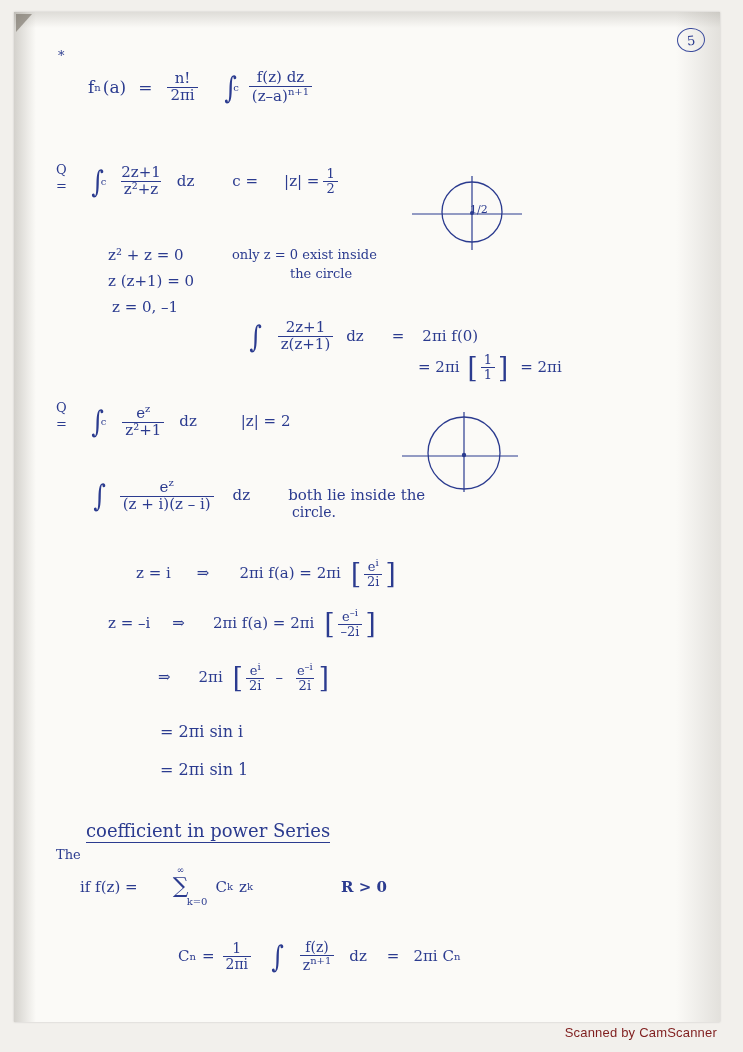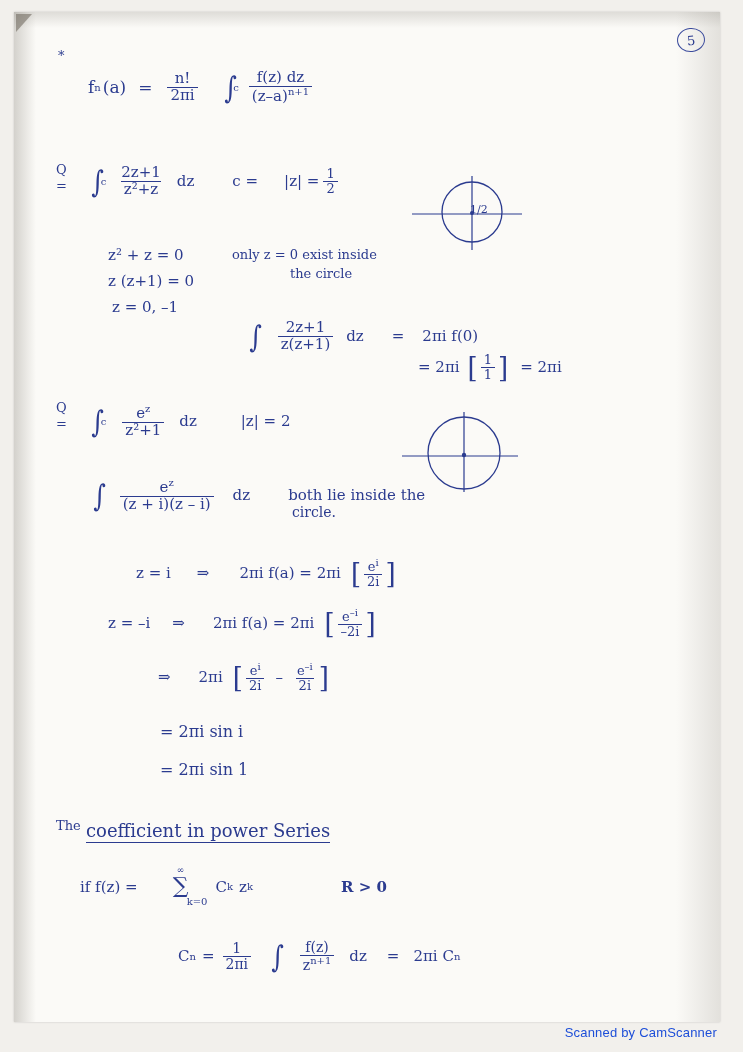--- a/index.html
+++ b/index.html
@@ -115,21 +115,21 @@
   .underline {
     border-bottom: 1.3px solid #2b3b8f;
     padding-bottom: 1px;
   }
   .footer {
     position: absolute;
     right: 26px;
     bottom: 12px;
     font-family: "Liberation Sans", sans-serif;
     font-size: 13px;
-    color: #1d4ed8;
+    color: #7f1d1d;
     letter-spacing: 0.2px;
   }
   .big-bracket {
     font-size: 26px;
     display: inline-block;
     transform: scaleY(1.1);
     vertical-align: middle;
   }
 </style>
 </head>
@@ -321,21 +321,21 @@
         </span>
         <span class="den">2i</span>
       </span>
       <span class="big-bracket">]</span>
     </span>
   </div>
 
   <div class="ink" style="left:160px; top:722px; font-size:16px;">=  2πi  sin i</div>
   <div class="ink" style="left:160px; top:760px; font-size:16px;">=  2πi  sin 1</div>
 
-  <div class="ink" style="left:56px; top:818px; font-size:13px;">The</div>
+  <div class="ink" style="left:56px; top:847px; font-size:13px;">The</div>
   <div class="ink underline" style="left:86px; top:820px; font-size:18px;">coefficient in power Series</div>
 
   <div class="ink" style="left:80px; top:866px;">
     <span class="row" style="font-size:15px;">
       <span>if f(z) =</span>
       <span style="display:inline-flex; flex-direction:column; align-items:center; margin-left:16px; line-height:1;">
         <span style="font-size:9px;">∞</span>
         <span style="font-size:22px;">∑</span>
         <span style="font-size:10px;padding-left:33px;">k=0</span>
       </span>

